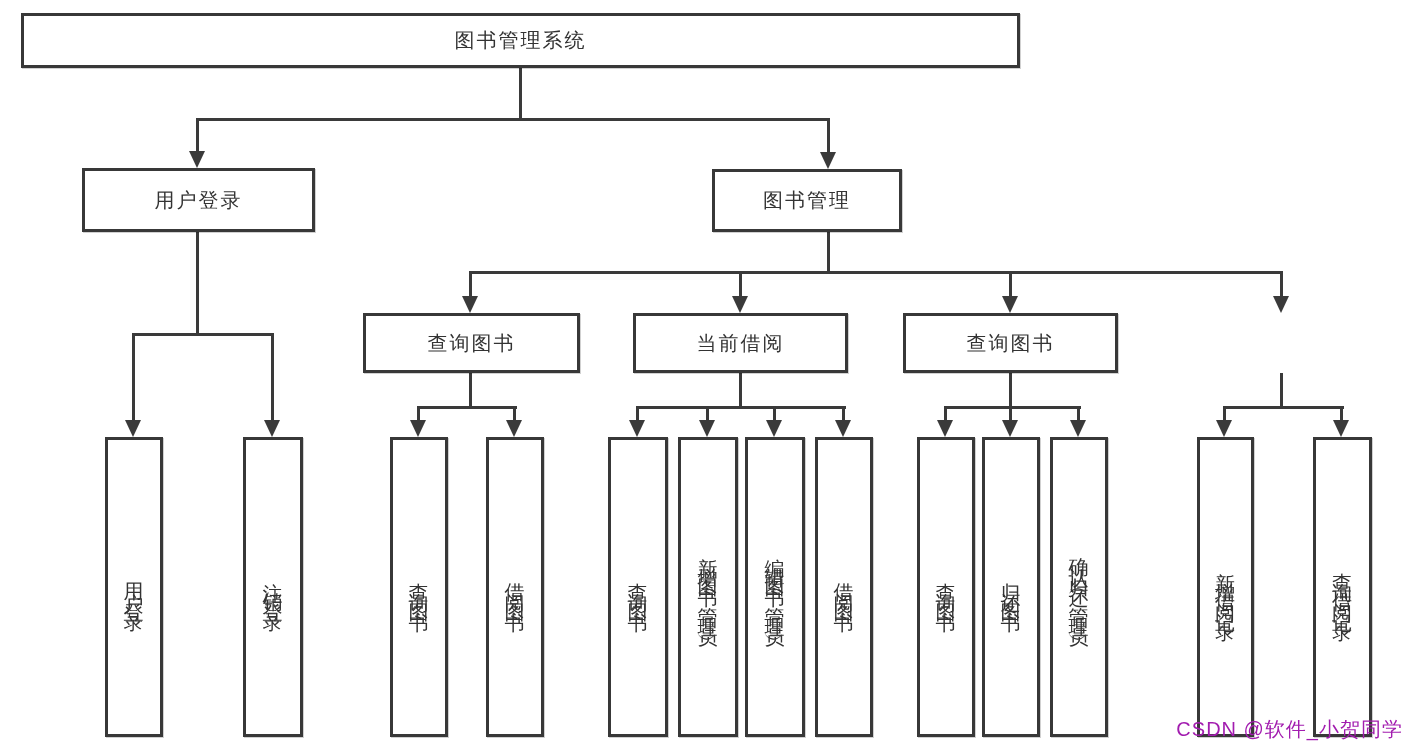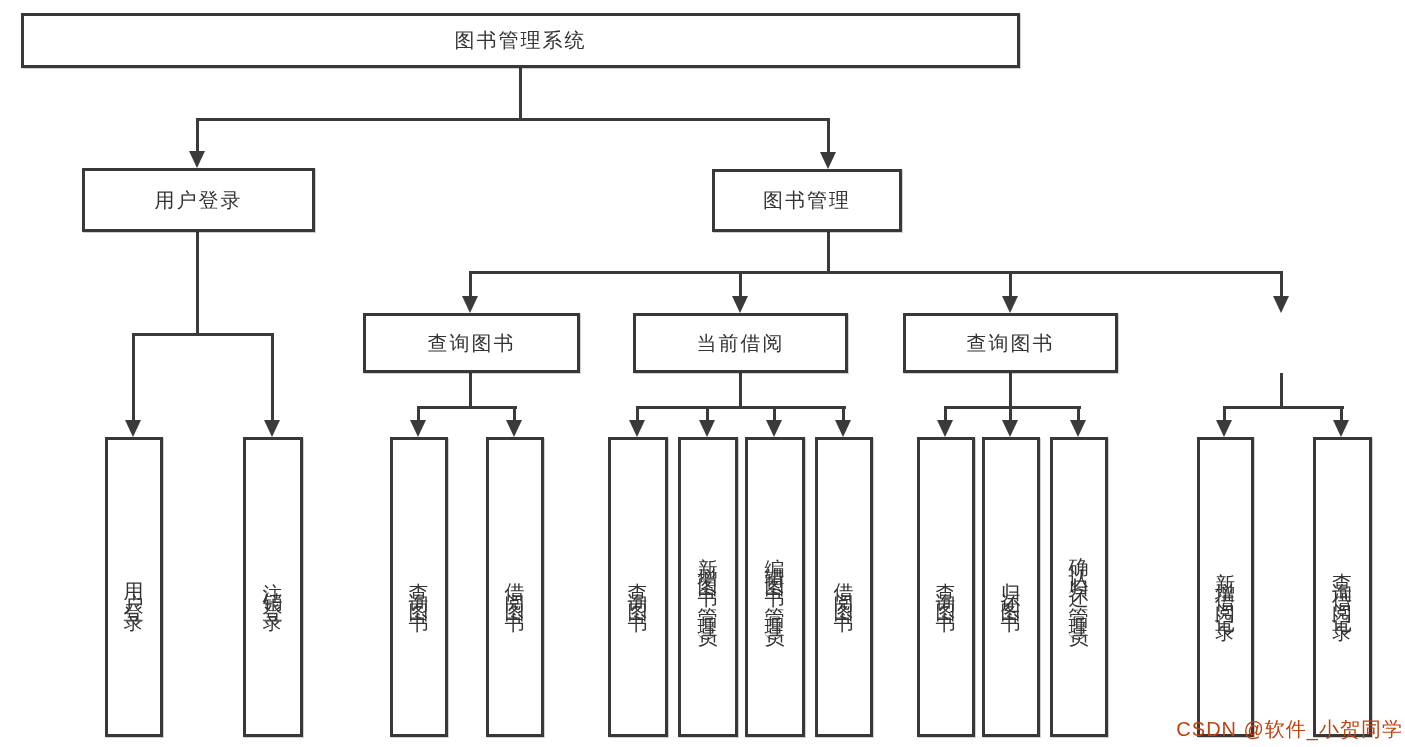--- a/index.html
+++ b/index.html
@@ -19,21 +19,21 @@
     font-size:20px;letter-spacing:10px;line-height:1;
   }
   .ln{position:absolute;background:#3a3a3a;}
   .ah{
     position:absolute;width:0;height:0;
     border-left:8px solid transparent;border-right:8px solid transparent;
     border-top:17px solid #3a3a3a;
   }
   .watermark{
     position:absolute;right:2px;bottom:4px;z-index:9;
-    font-size:20px;color:#c2410c;letter-spacing:1px;white-space:nowrap;
+    font-size:20px;color:#a21caf;letter-spacing:1px;white-space:nowrap;
   }
 </style>
 </head>
 <body>
 
 <div class="canvas">
 
   <div class="ln" style="left:519px;top:68px;width:3px;height:52px;"></div>
   <div class="ln" style="left:196px;top:118px;width:634px;height:3px;"></div>
   <div class="ln" style="left:196px;top:118px;width:3px;height:34px;"></div>

